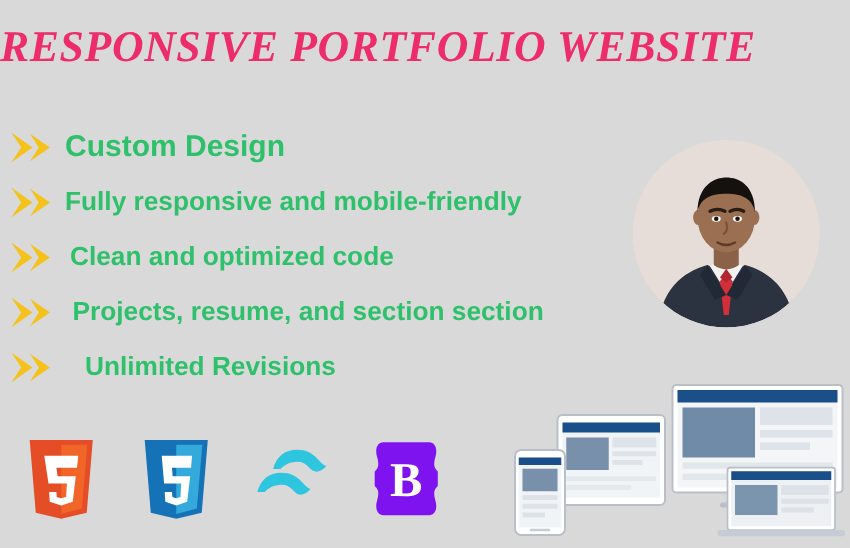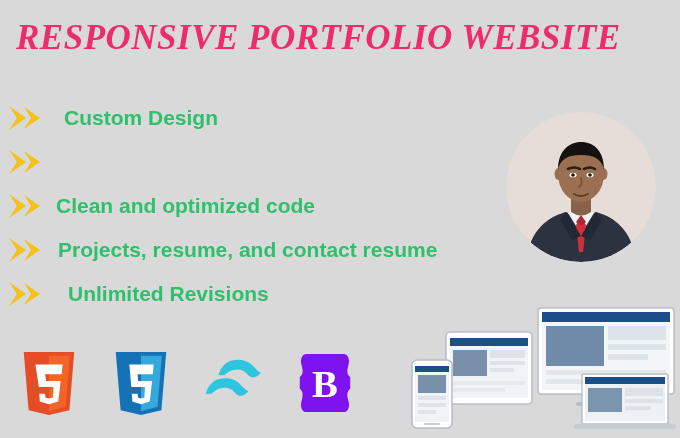--- a/index.html
+++ b/index.html
@@ -8,21 +8,21 @@
     background:#d9d9d9;
     font-family:"Liberation Sans", sans-serif;
     overflow:hidden;
     position:relative;
   }
   .stage{position:relative;width:680px;height:438px;}
 
   
   .title{
     position:absolute;
-    left:16px;top:18px;width:560px;
+    left:0;top:18px;width:560px;
     text-align:center;
     font-family:"Liberation Serif", serif;
     font-style:italic;
     font-weight:bold;
     font-size:35px;
     letter-spacing:0.5px;
     color:#ec2c6b;
     white-space:nowrap;
   }
 
@@ -41,21 +41,21 @@
     width:34px;height:26px;
     flex:0 0 34px;
     margin-right:6px;
     display:block;
   }
   .feat-label{
     font-weight:bold;
     color:#2ec06a;
     white-space:nowrap;
   }
-  .f0 .feat-label{font-size:21px;margin-left:16px;}
+  .f0 .feat-label{font-size:24px;margin-left:4px;}
   .f1 .feat-label{font-size:21px;margin-left:4px;}
   .f2 .feat-label{font-size:21px;margin-left:8px;text-align:center;}
   .f3 .feat-label{font-size:21px;margin-left:10px;}
   .f4 .feat-label{font-size:21px;margin-left:20px;}
 
   
   .portrait{
     position:absolute;
     right:24px;top:112px;
     width:150px;height:150px;
@@ -98,36 +98,37 @@
         <path d="M16 2 L32 13 L16 24 L23 13 Z" fill="#f5c21b"></path>
       </svg>
       <span class="feat-label">Custom Design</span>
     </div>
 
     <div class="feature f1">
       <svg class="arrow" viewBox="0 0 34 26">
         <path d="M1 1 L18 13 L1 25 L9 13 Z" fill="#f5c21b"></path>
         <path d="M16 2 L32 13 L16 24 L23 13 Z" fill="#f5c21b"></path>
       </svg>
+      <span class="feat-label">Fully responsive and mobile-friendly</span>
     </div>
 
     <div class="feature f2">
       <svg class="arrow" viewBox="0 0 34 26">
         <path d="M1 1 L18 13 L1 25 L9 13 Z" fill="#f5c21b"></path>
         <path d="M16 2 L32 13 L16 24 L23 13 Z" fill="#f5c21b"></path>
       </svg>
       <span class="feat-label">Clean and optimized code</span>
     </div>
 
     <div class="feature f3">
       <svg class="arrow" viewBox="0 0 34 26">
         <path d="M1 1 L18 13 L1 25 L9 13 Z" fill="#f5c21b"></path>
         <path d="M16 2 L32 13 L16 24 L23 13 Z" fill="#f5c21b"></path>
       </svg>
-      <span class="feat-label">Projects, resume, and contact resume</span>
+      <span class="feat-label">Projects, resume, and section section</span>
     </div>
 
     <div class="feature f4">
       <svg class="arrow" viewBox="0 0 34 26">
         <path d="M1 1 L18 13 L1 25 L9 13 Z" fill="#f5c21b"></path>
         <path d="M16 2 L32 13 L16 24 L23 13 Z" fill="#f5c21b"></path>
       </svg>
       <span class="feat-label">Unlimited Revisions</span>
     </div>
 

